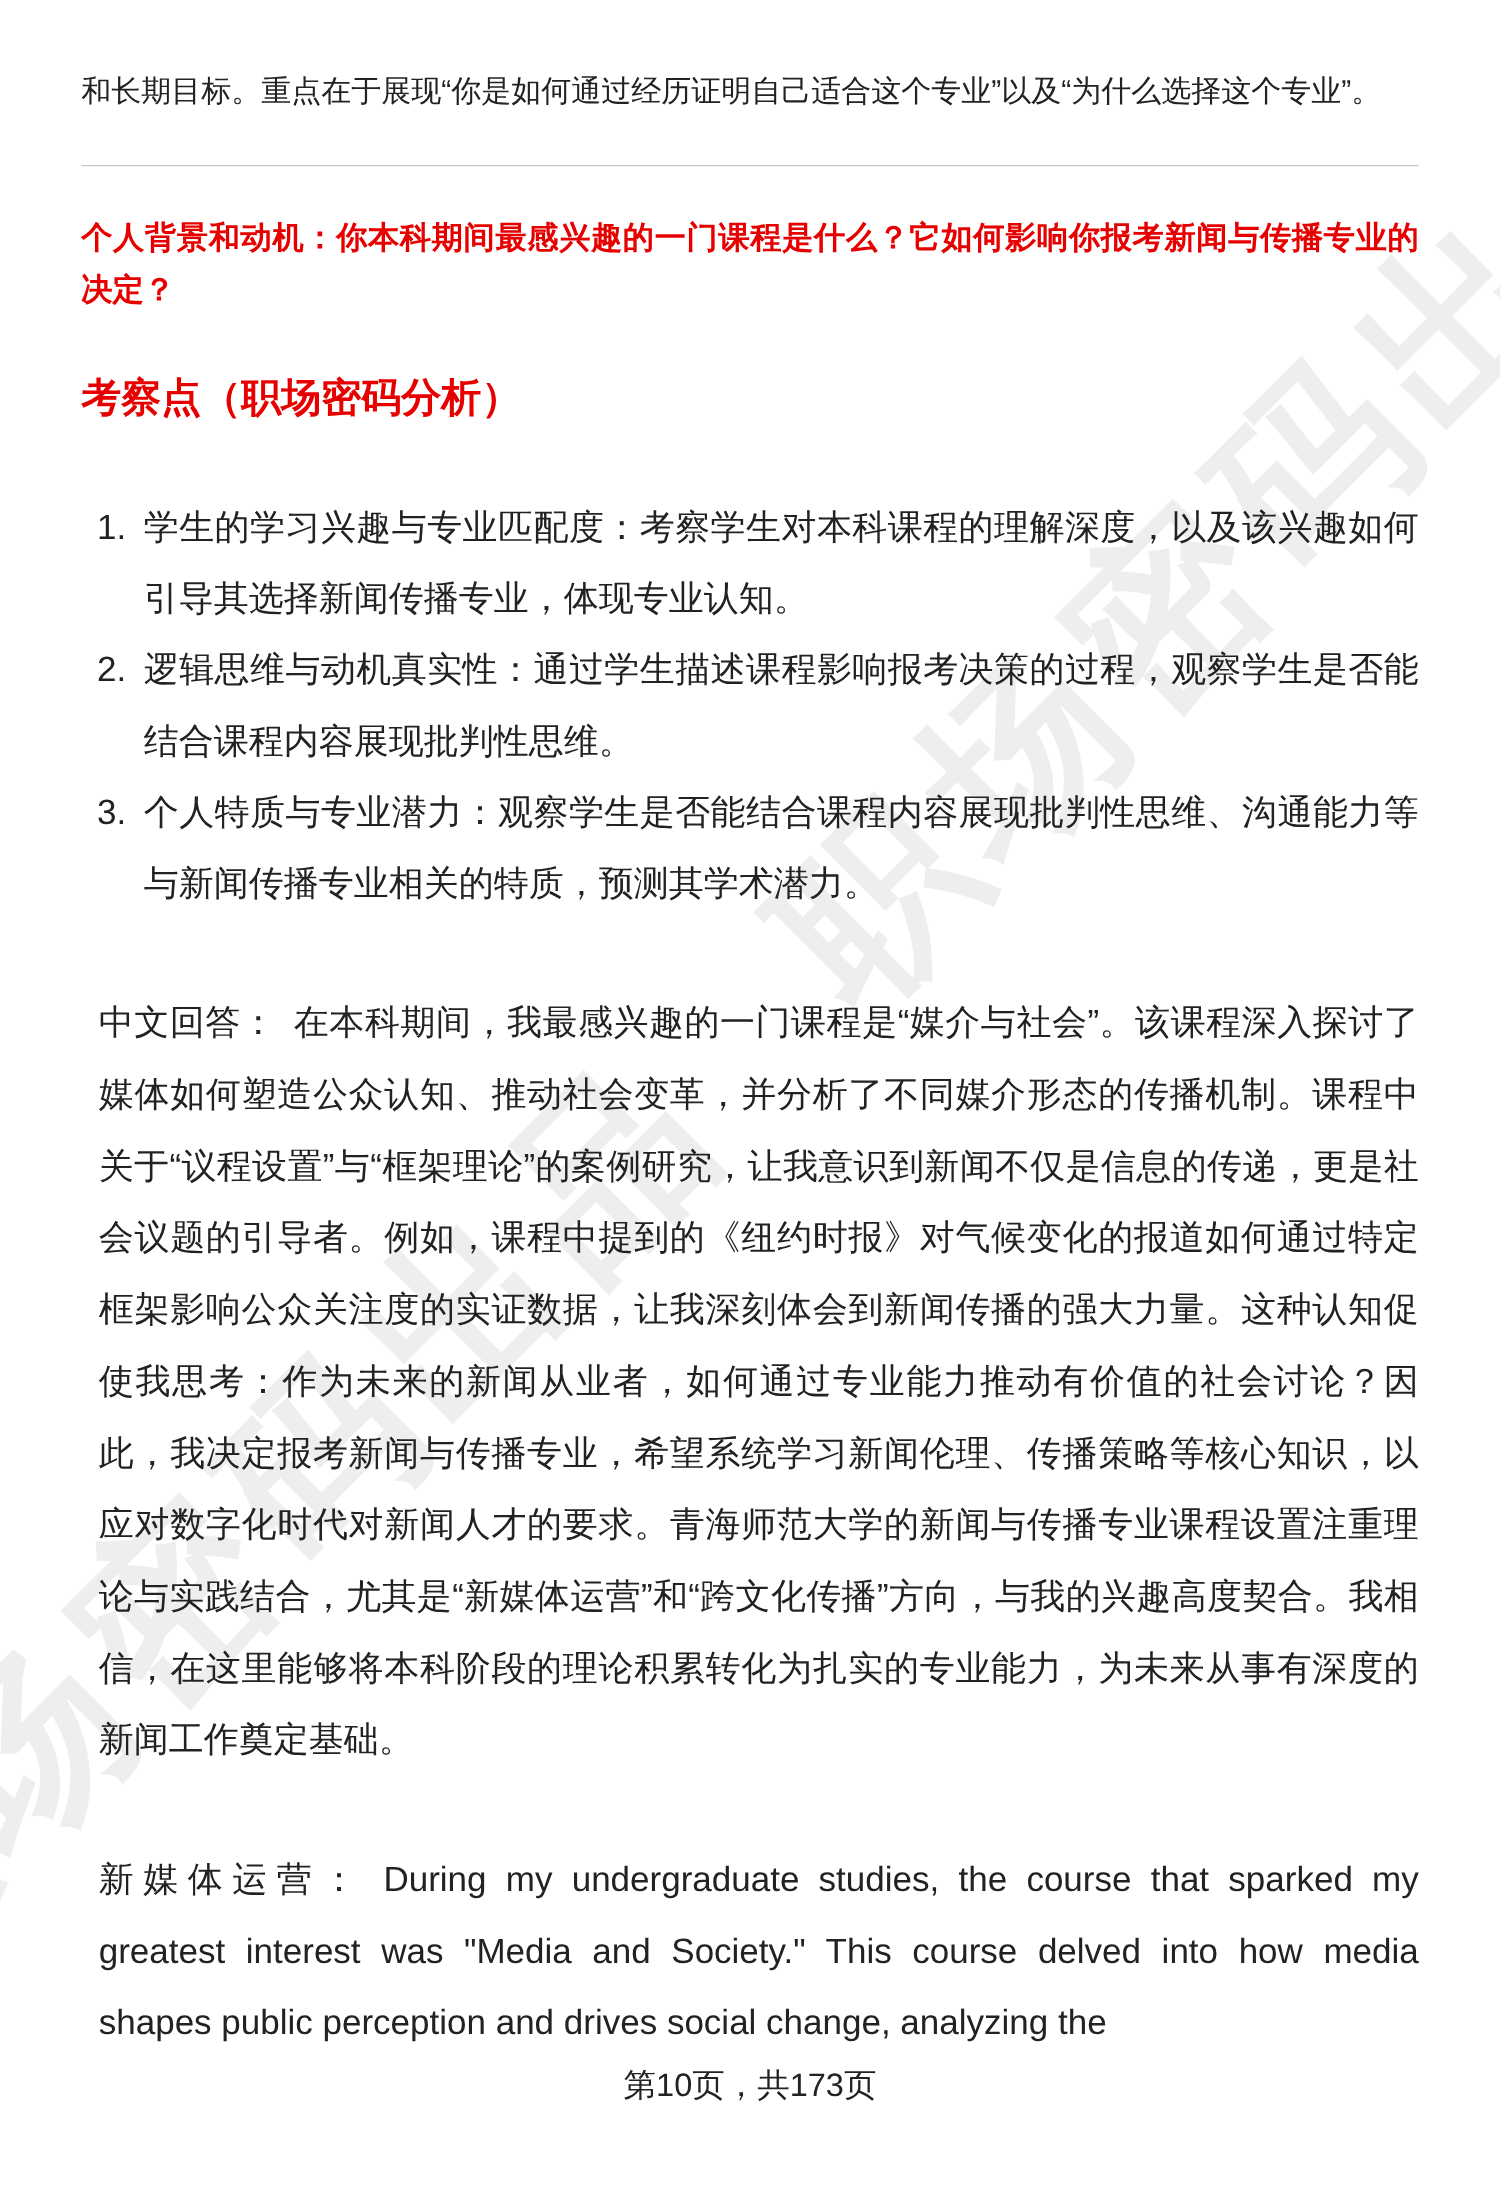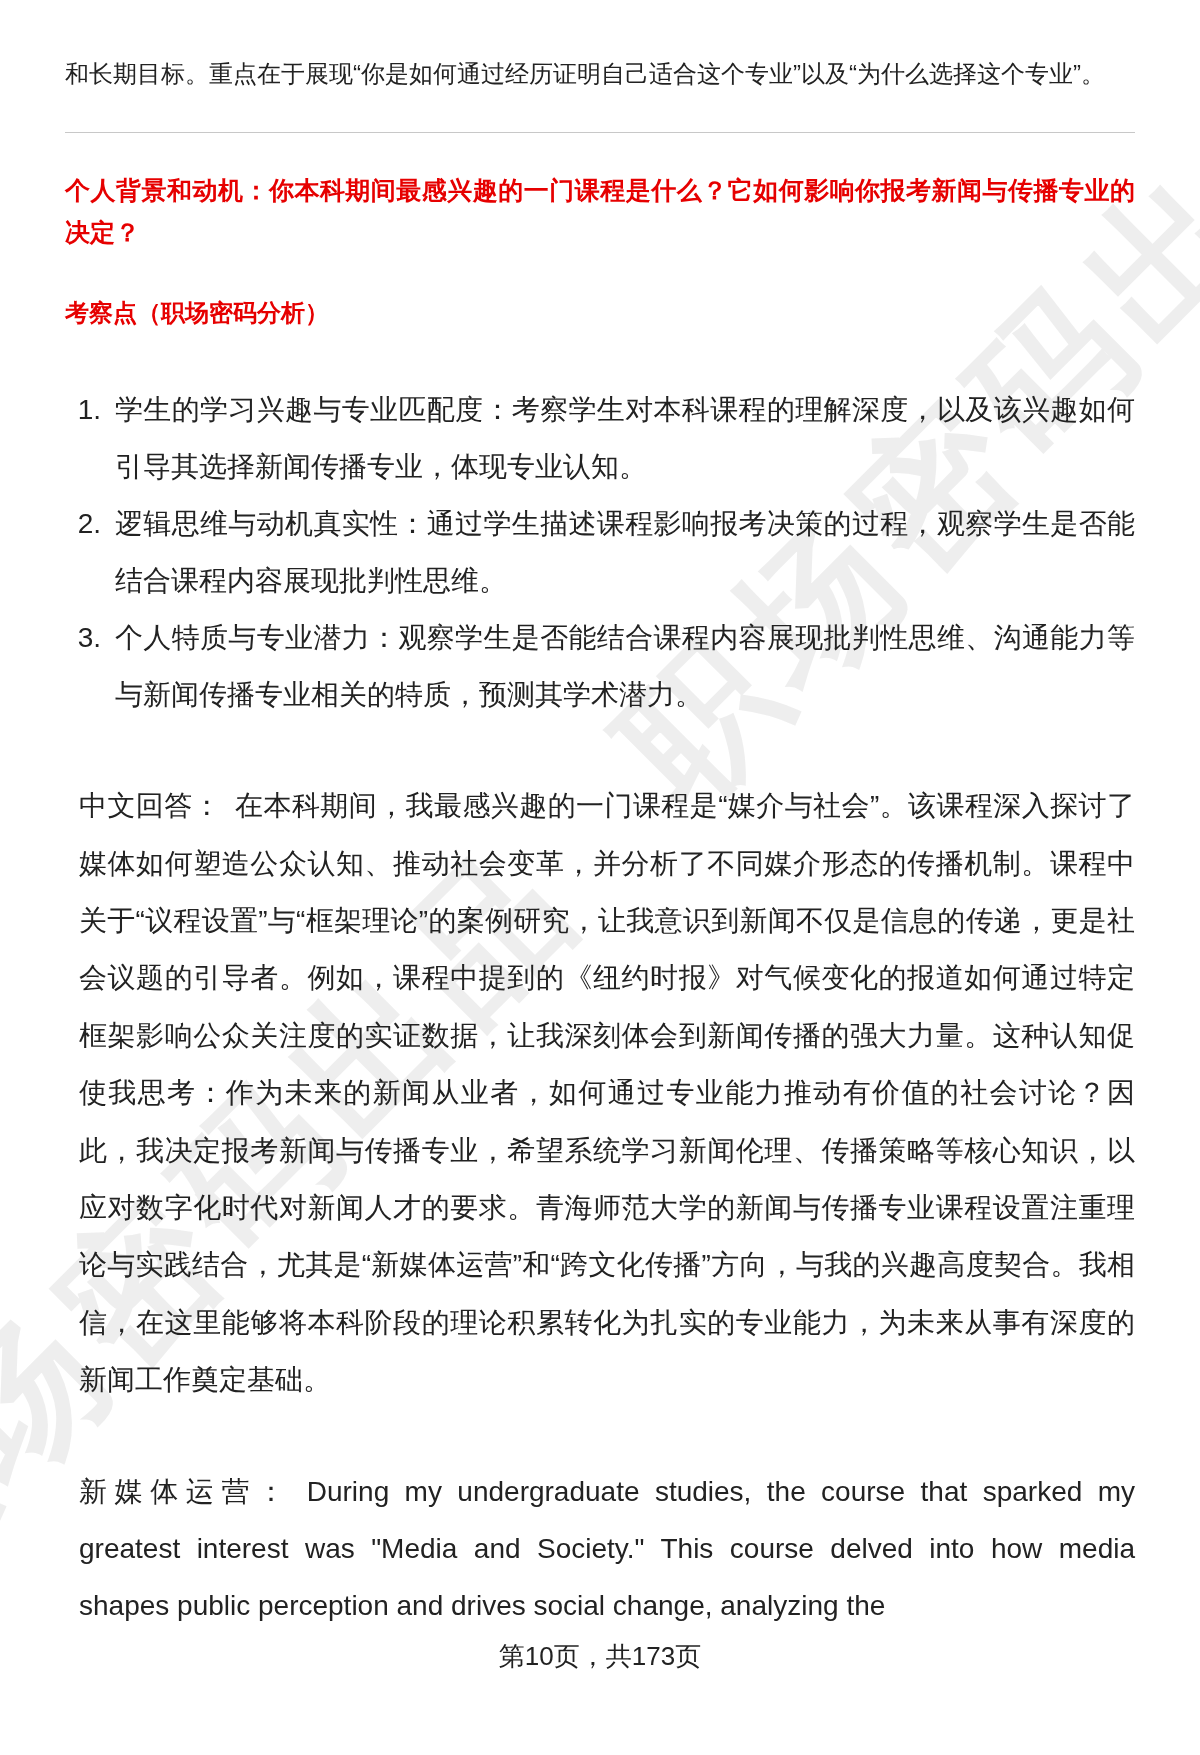--- a/index.html
+++ b/index.html
@@ -53,21 +53,21 @@
   .question-heading {
     margin-top: 36px;
     font-size: 25px;
     font-weight: 700;
     line-height: 1.68;
     color: #e60000;
     text-align: justify;
   }
   .analysis-heading {
     margin-top: 44px;
-    font-size: 24px;
+    font-size: 32px;
     font-weight: 700;
     color: #e60000;
   }
   .analysis-list {
     margin-top: 52px;
   }
   .list-item {
     display: flex;
     font-size: 28px;
     line-height: 2.04;

